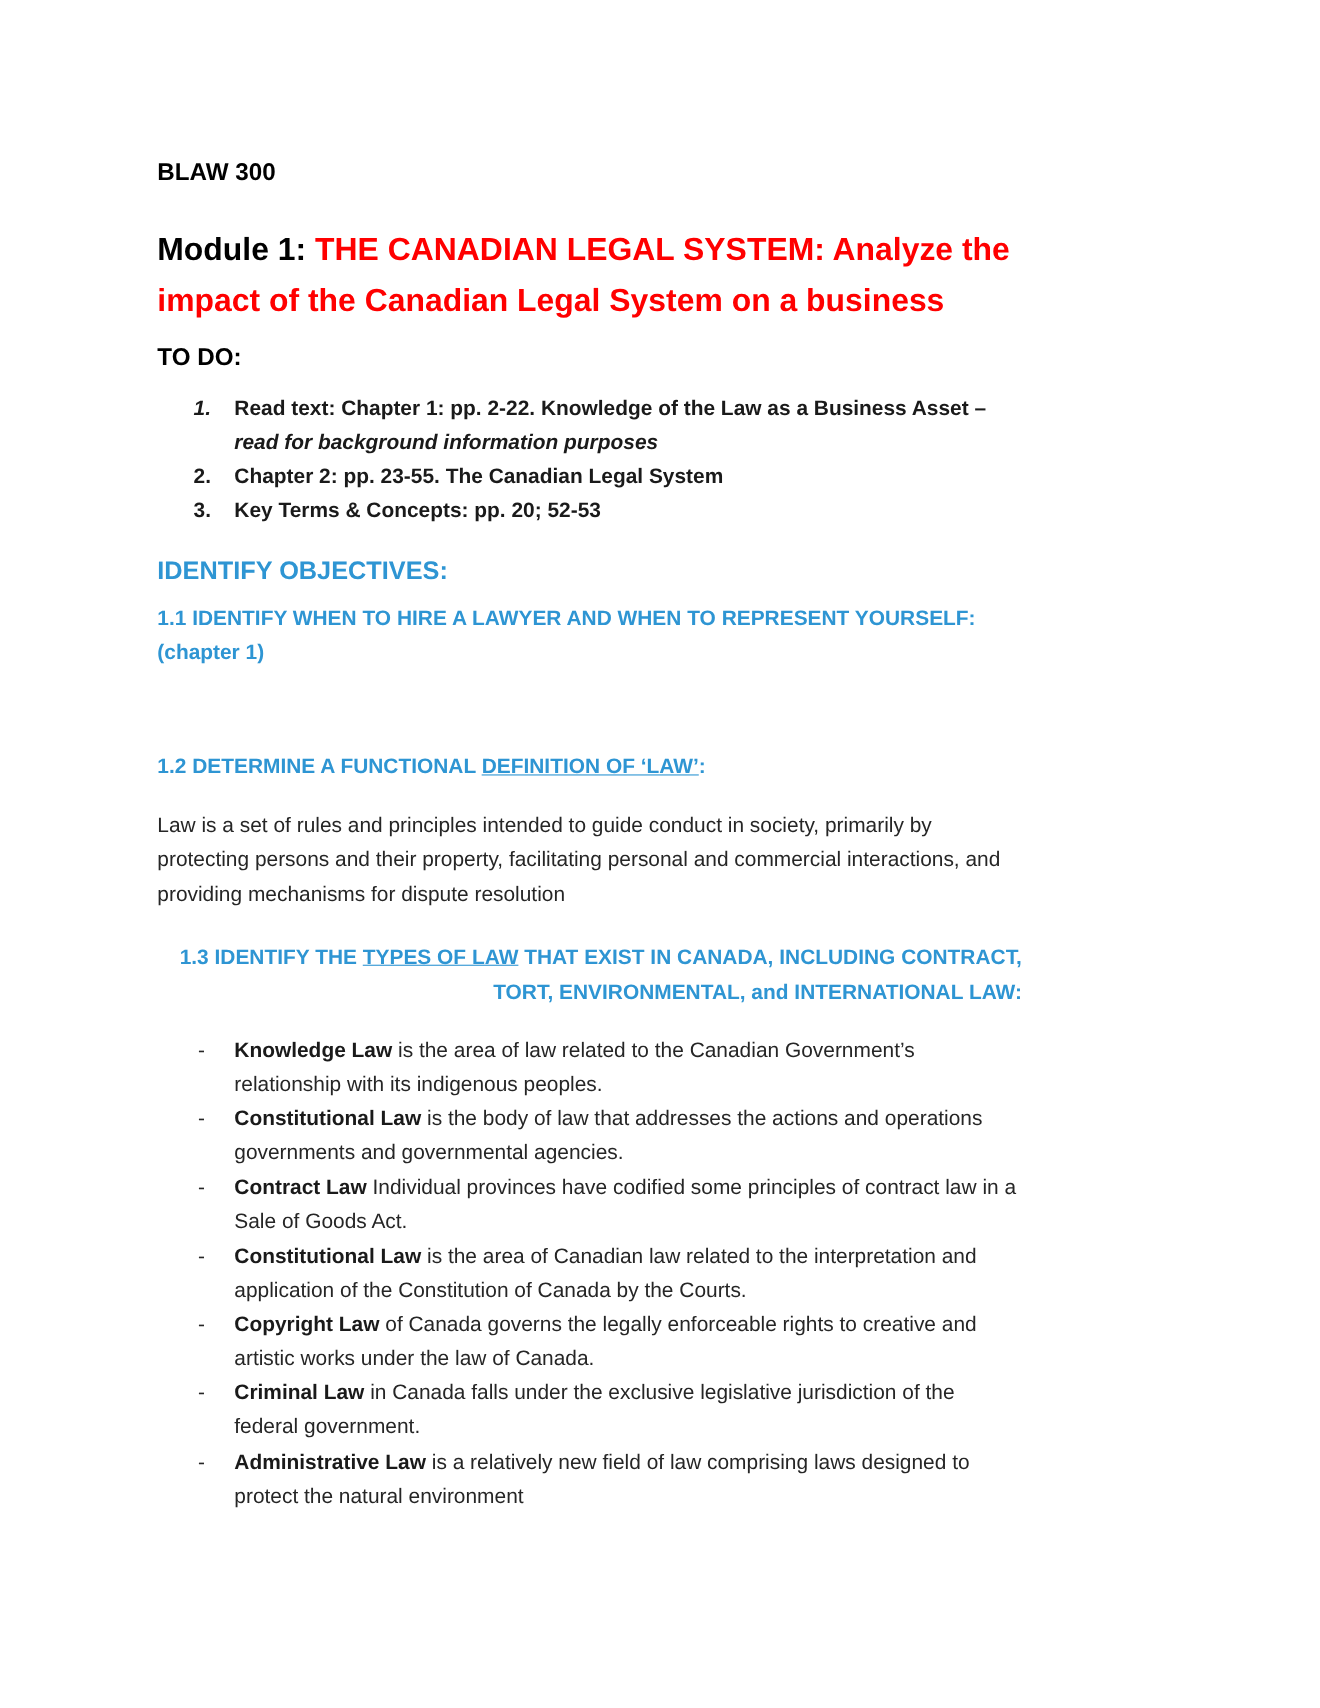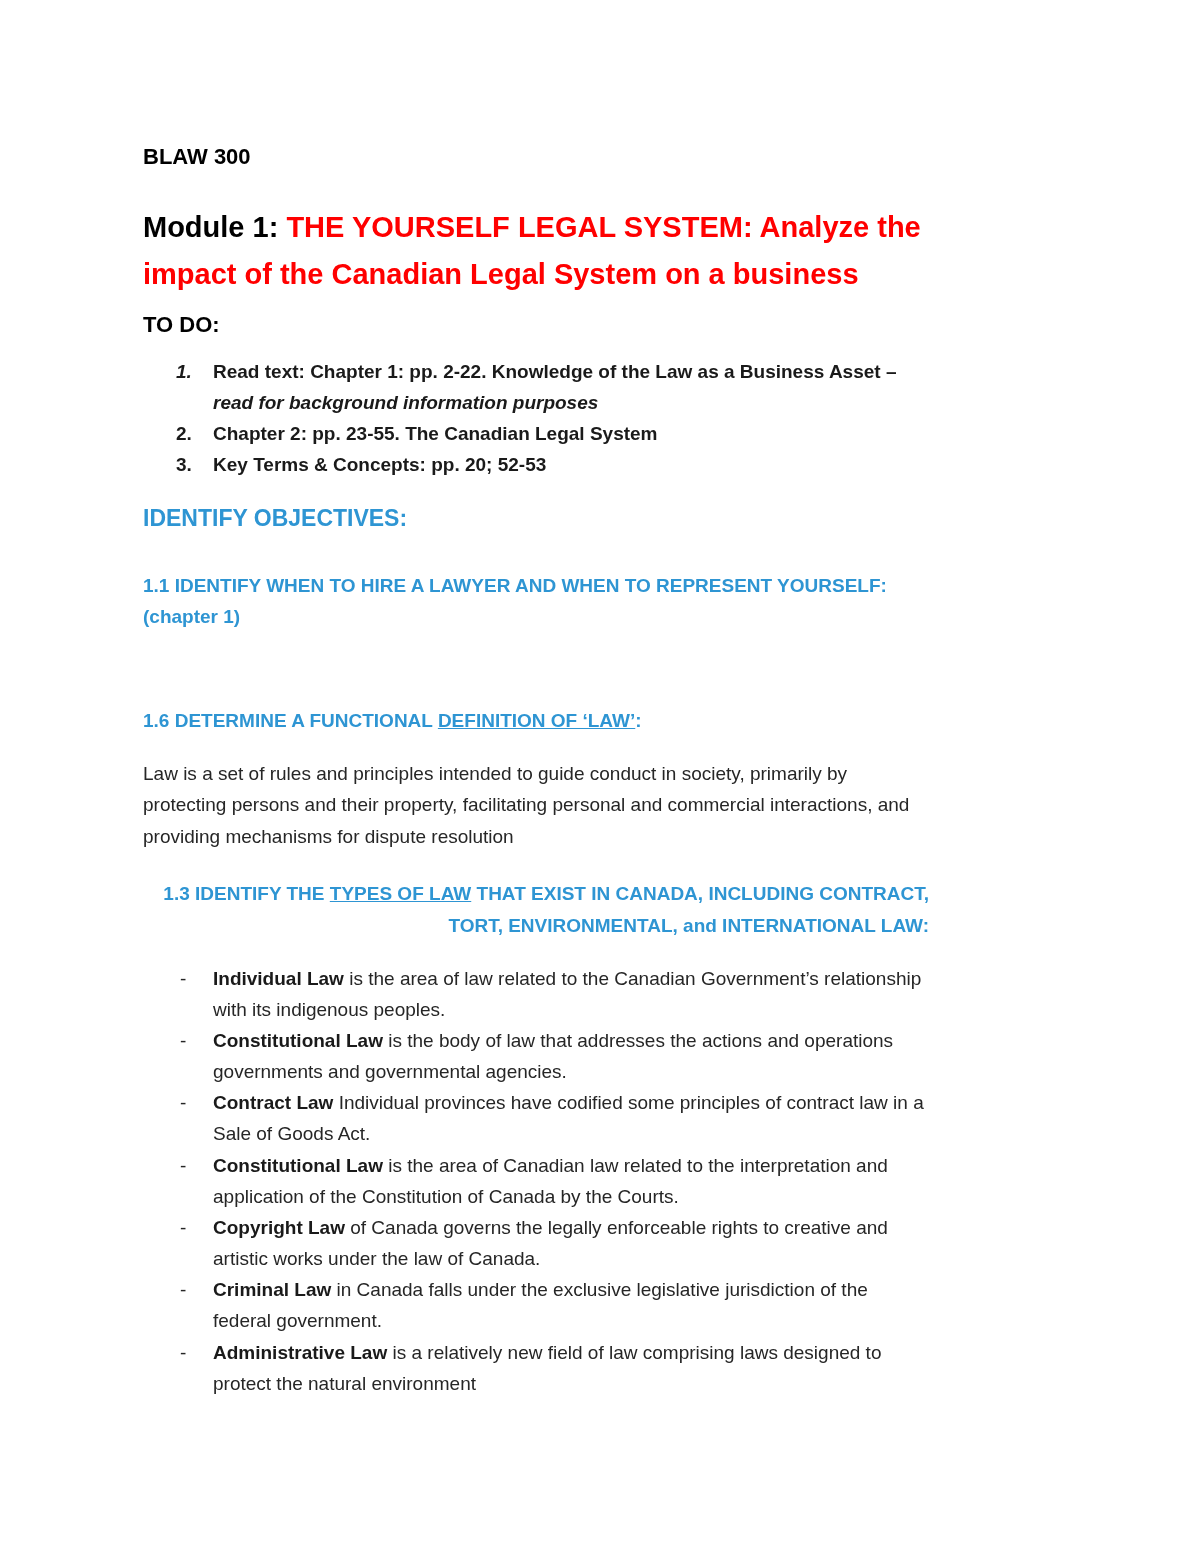--- a/index.html
+++ b/index.html
@@ -70,21 +70,21 @@
     font-size: 23px;
     font-weight: bold;
     color: #2e95d3;
     margin: 24px 0 0 0;
     line-height: 1.3;
   }
   .objective {
     font-size: 19px;
     font-weight: bold;
     color: #2e95d3;
-    margin: 36px 0 0 0;
+    margin: 13px 0 0 0;
     line-height: 1.64;
   }
   .objective .u { text-decoration: underline; }
   .objective-1-2 { margin-top: 72px; }
   .objective-1-3 { margin-top: 26px; text-align: right; }
   .body-para {
     font-size: 19px;
     margin: 22px 0 0 0;
     line-height: 1.66;
     color: #262626;
@@ -108,21 +108,21 @@
   }
   .law-term { font-weight: bold; color: #1a1a1a; }
 </style>
 </head>
 <body>
 
 <div class="page">
 
   <h2 class="course-title">BLAW 300</h2>
 
-  <h1 class="module-title"><span>Module 1: </span><span class="red">THE YOURSELF LEGAL SYSTEM: Analyze the impact of the Canadian Legal System on a business</span></h1>
+  <h1 class="module-title"><span>Module 1: </span><span class="red">THE CANADIAN LEGAL SYSTEM: Analyze the impact of the Canadian Legal System on a business</span></h1>
 
   <h2 class="todo-heading">TO DO:</h2>
 
   <ol class="todo-list">
     <li>
       <span class="li-num italic">1.</span>
       <span class="li-text"><span>Read text: Chapter 1:  pp. 2-22. Knowledge of the Law as a Business Asset – </span><span class="italic">read for background information purposes</span></span>
     </li>
     <li>
       <span class="li-num">2.</span>
@@ -132,29 +132,29 @@
       <span class="li-num">3.</span>
       <span class="li-text"><span>Key Terms &amp; Concepts: pp. 20; 52-53</span></span>
     </li>
   </ol>
 
 
   <h2 class="lo-heading">IDENTIFY OBJECTIVES:</h2>
 
   <p class="objective objective-1-1">1.1 IDENTIFY WHEN TO HIRE A LAWYER AND WHEN TO REPRESENT YOURSELF: (chapter 1)</p>
 
-  <p class="objective objective-1-2"><span>1.6 DETERMINE A FUNCTIONAL </span><span class="u">DEFINITION OF ‘LAW’</span><span>:</span></p>
+  <p class="objective objective-1-2"><span>1.2 DETERMINE A FUNCTIONAL </span><span class="u">DEFINITION OF ‘LAW’</span><span>:</span></p>
 
   <p class="body-para">Law is a set of rules and principles intended to guide conduct in society, primarily by protecting persons and their property, facilitating personal and commercial interactions, and providing mechanisms for dispute resolution</p>
 
   <p class="objective objective-1-3"><span>1.3 IDENTIFY THE </span><span class="u">TYPES OF LAW</span><span> THAT EXIST IN CANADA, INCLUDING CONTRACT, TORT, ENVIRONMENTAL, and INTERNATIONAL LAW:</span></p>
 
   <ul class="law-list">
     <li>
-      <span class="law-marker">-</span><span class="law-term">Individual Law</span><span> is the area of law related to the Canadian Government’s relationship with its indigenous peoples.</span>
+      <span class="law-marker">-</span><span class="law-term">Knowledge Law</span><span> is the area of law related to the Canadian Government’s relationship with its indigenous peoples.</span>
     </li>
     <li>
       <span class="law-marker">-</span><span class="law-term">Constitutional Law</span><span> is the body of law that addresses the actions and operations governments and governmental agencies.</span>
     </li>
     <li>
       <span class="law-marker">-</span><span class="law-term">Contract Law</span><span> Individual provinces have codified some principles of contract law in a Sale of Goods Act.</span>
     </li>
     <li>
       <span class="law-marker">-</span><span class="law-term">Constitutional Law</span><span> is the area of Canadian law related to the interpretation and application of the Constitution of Canada by the Courts.</span>
     </li>

